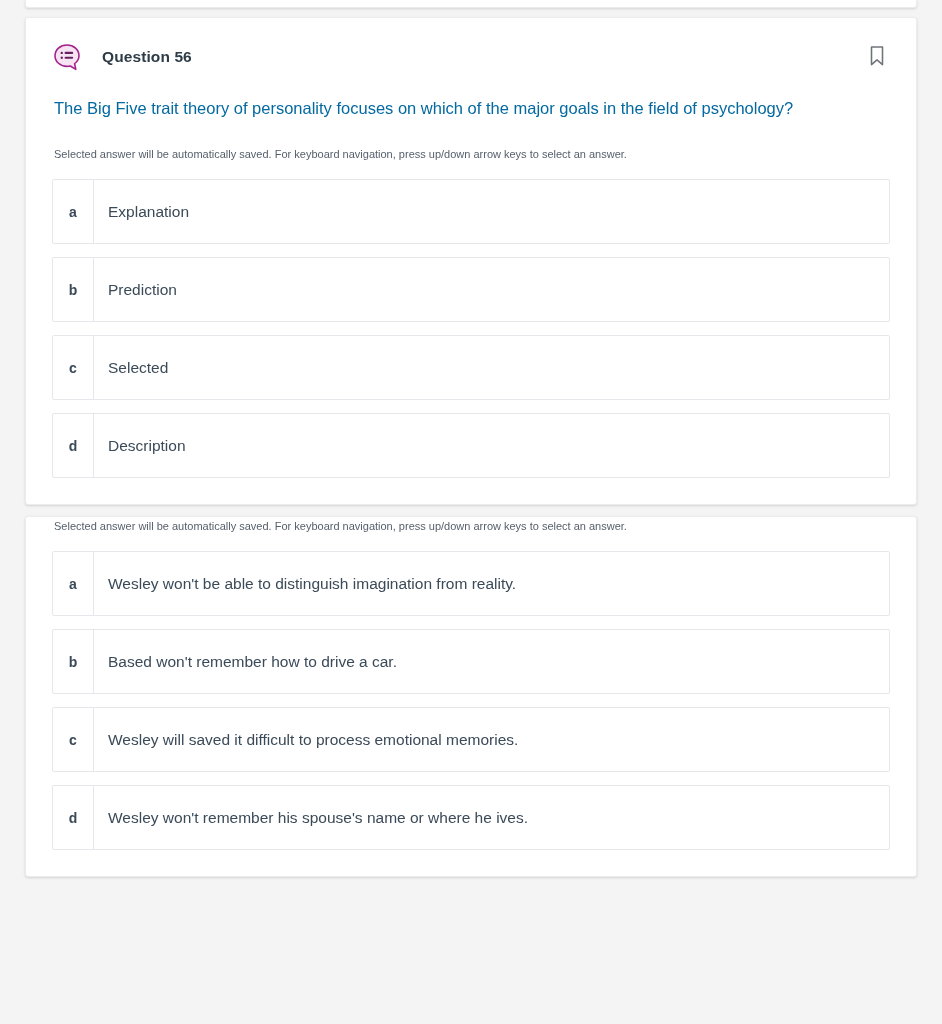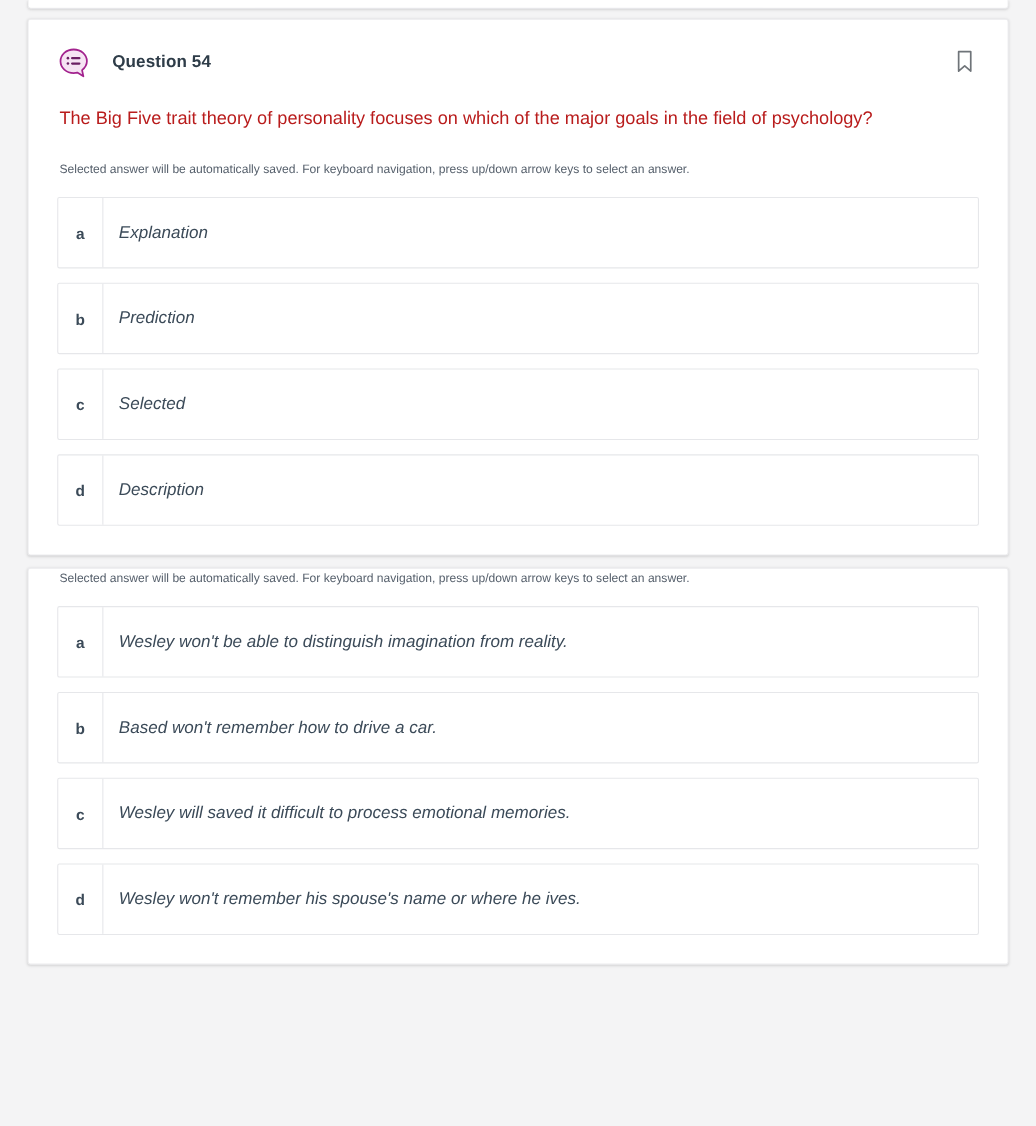--- a/index.html
+++ b/index.html
@@ -72,21 +72,21 @@
     cursor: pointer;
     background: none;
     border: none;
     padding: 0;
   }
 
   
   .q-stem {
     font-size: 16.5px;
     line-height: 24px;
-    color: #b91c1c;
+    color: #0369a1;
     padding: 0 2px 0 2px;
     margin-bottom: 25px;
   }
 
   .q-hint {
     font-size: 11px;
     line-height: 18px;
     color: #555f6b;
     margin-bottom: 16px;
     padding-left: 2px;
@@ -120,42 +120,41 @@
   }
 
   .opt-text {
     flex: 1 1 auto;
     display: flex;
     align-items: center;
     padding: 8px 16px 8px 14px;
     font-size: 15.5px;
     line-height: 22px;
     color: #3b4a58;
-    font-style: italic;
   }
 </style>
 </head>
 <body>
 
 <div class="page">
 
   <div class="qcard clipped-top"></div>
 
   <div class="qcard">
     <div class="qhead">
       <span class="q-icon">
         <svg viewBox="0 0 32 32" width="30" height="30" xmlns="http://www.w3.org/2000/svg">
           <path d="M16 3.2 C8.8 3.2 3.2 8.3 3.2 14.6 C3.2 20.9 8.8 26 16 26 C17.2 26 18.4 25.86 19.5 25.6 L25.4 29.2 L24.1 23.2 C26.7 21.1 28.8 18.1 28.8 14.6 C28.8 8.3 23.2 3.2 16 3.2 Z" fill="#f6e4f3" stroke="#a3238e" stroke-width="1.7" stroke-linejoin="round"></path>
           <circle cx="10.4" cy="11.6" r="1.25" fill="#6b1f63"></circle>
           <circle cx="10.4" cy="16.8" r="1.25" fill="#6b1f63"></circle>
           <rect x="13.4" y="10.5" width="9.2" height="2.2" rx="1.1" fill="#6b1f63"></rect>
           <rect x="13.4" y="15.7" width="9.2" height="2.2" rx="1.1" fill="#6b1f63"></rect>
         </svg>
       </span>
-      <span class="q-title">Question 54</span>
+      <span class="q-title">Question 56</span>
       <span class="spacer"></span>
       <button class="bookmark-btn">
         <span>
           <svg viewBox="0 0 24 24" width="22" height="26" xmlns="http://www.w3.org/2000/svg">
             <path d="M6 2.2 h12 v19.2 l-6 -5.1 l-6 5.1 Z" fill="none" stroke="#6f7479" stroke-width="1.7" stroke-linejoin="round" stroke-linecap="round"></path>
           </svg>
         </span>
       </button>
     </div>
 

